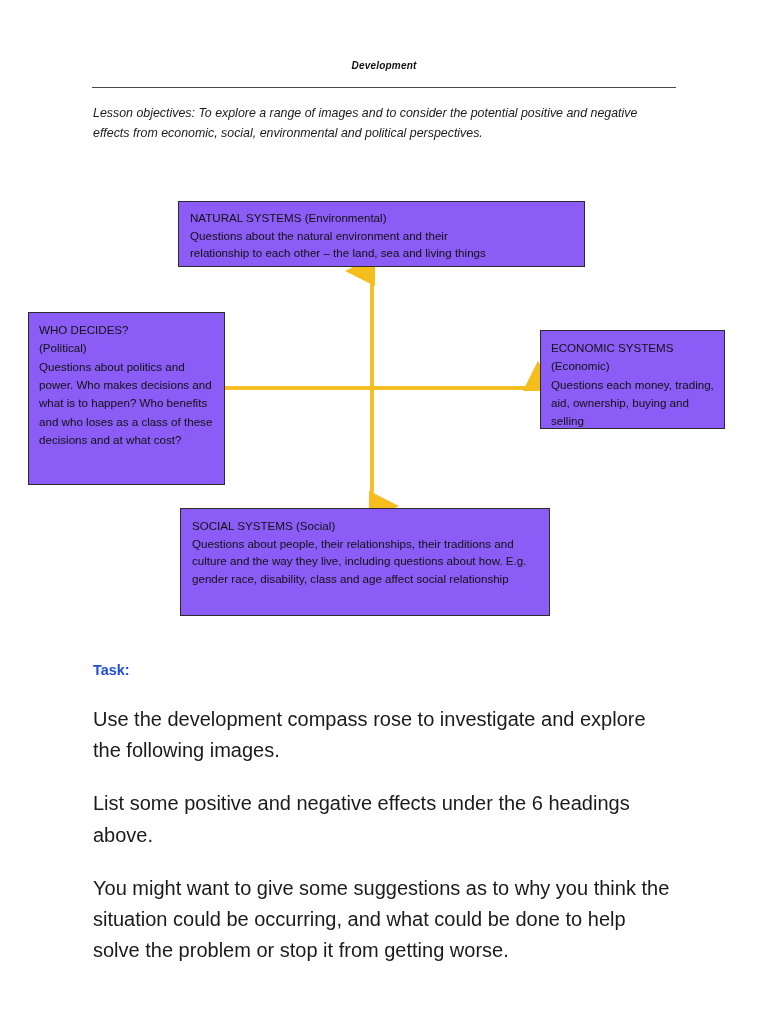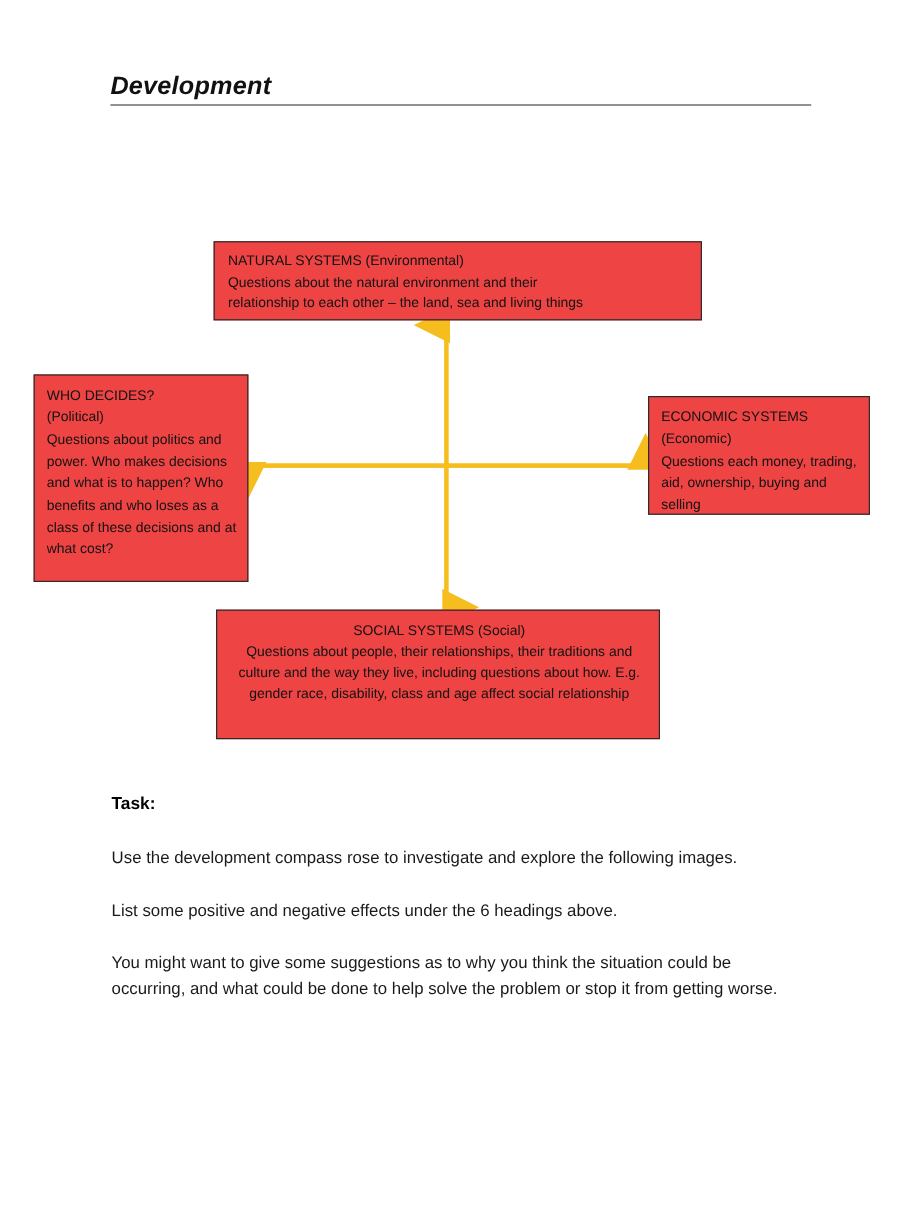--- a/index.html
+++ b/index.html
@@ -21,24 +21,24 @@
     position: absolute;
     inset: 0;
   }
 
   
   .doc-title {
     position: absolute;
     left: 92px;
     top: 60px;
     width: 584px;
-    text-align: left;
+    text-align: center;
     font-weight: bold;
     font-style: italic;
-    font-size: 21px;
+    font-size: 10px;
     letter-spacing: 0.2px;
     color: #111111;
   }
   .title-rule {
     position: absolute;
     left: 92px;
     top: 87px;
     width: 584px;
     height: 0;
     border-top: 1.6px solid #4a4a4a;
@@ -61,42 +61,42 @@
     left: 0;
     top: 0;
     width: 768px;
     height: 660px;
     pointer-events: none;
   }
 
   .node-box {
     position: absolute;
     border: 1.3px solid #2b2b2b;
-    background: #ef4444;
+    background: #8b5cf6;
     box-sizing: border-box;
     font-size: 11.6px;
     line-height: 1.52;
     color: #111111;
   }
   .node-box .node-inner {
     padding: 7px 9px 7px 11px;
   }
   .node-title {
     display: block;
     white-space: pre-line;
   }
   .node-desc {
     display: block;
     white-space: pre-line;
   }
 
   #box-natural  { left: 178px; top: 201px; width: 407px; height: 66px; }
-  #box-political{ left: 28px;  top: 312px; width: 179px; height: 173px; }
+  #box-political{ left: 28px;  top: 312px; width: 197px; height: 173px; }
   #box-economic { left: 540px; top: 330px; width: 185px; height: 99px; }
-  #box-social   { left: 180px; top: 508px; width: 370px; height: 108px; text-align: center; }
+  #box-social   { left: 180px; top: 508px; width: 370px; height: 108px; }
 
   #box-political .node-inner,
   #box-economic .node-inner {
     padding: 8px 7px 7px 10px;
     line-height: 1.58;
   }
   #box-social .node-inner {
     padding: 8px 9px 7px 11px;
   }
 
@@ -111,40 +111,41 @@
   
   .task-block {
     position: absolute;
     left: 93px;
     top: 662px;
     width: 580px;
   }
   .task-heading {
     font-weight: bold;
     font-size: 14.4px;
-    color: #000000;
+    color: #1d4ed8;
     margin: 0 0 26px 0;
   }
   .task-para {
-    font-size: 14px;
+    font-size: 20px;
     line-height: 1.56;
     color: #1a1a1a;
     margin: 0 0 22px 0;
   }
   .task-para:last-child { margin-bottom: 0; }
 </style>
 </head>
 <body>
 
 <div class="page">
 
   <div class="doc-title">Development</div>
 
   <div class="title-rule"></div>
 
+  <div class="objectives">Lesson objectives: To explore a range of images and to consider the potential positive and negative effects from economic, social, environmental and political perspectives.</div>
 
   <div class="compass">
 
     <svg class="arrows-svg" viewBox="0 0 768 660">
       <defs>
         <marker id="ah-up" markerWidth="9" markerHeight="9" refX="4.5" refY="8" orient="auto" markerUnits="strokeWidth">
           <path d="M4.5,0 L9,9 L0,9 Z" fill="#F5BE1E"></path>
         </marker>
         <marker id="ah-down" markerWidth="9" markerHeight="9" refX="4.5" refY="8" orient="auto" markerUnits="strokeWidth">
           <path d="M4.5,0 L9,9 L0,9 Z" fill="#F5BE1E"></path>

